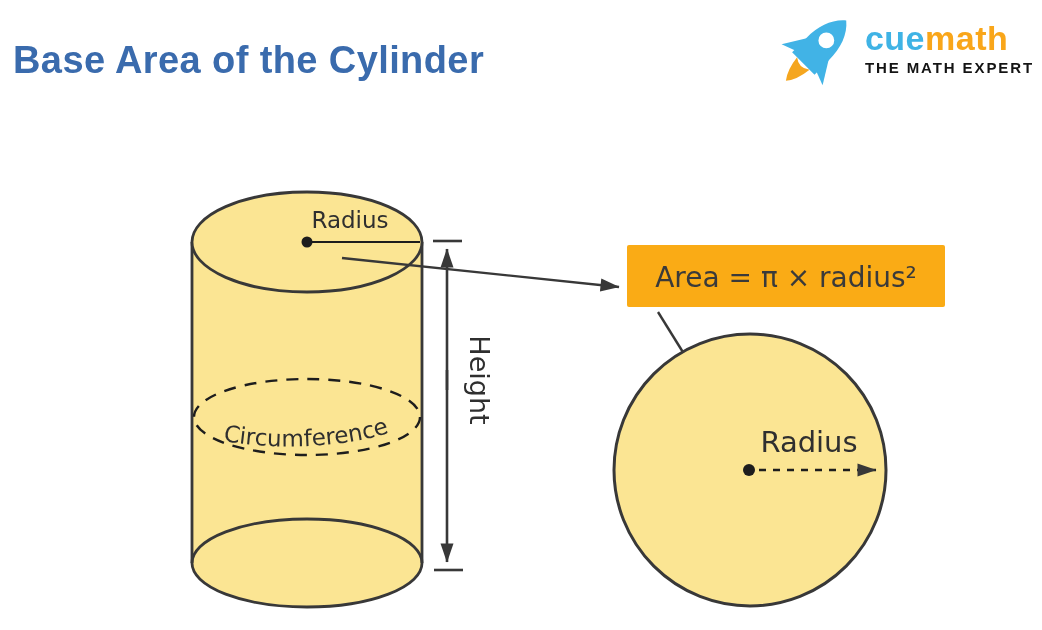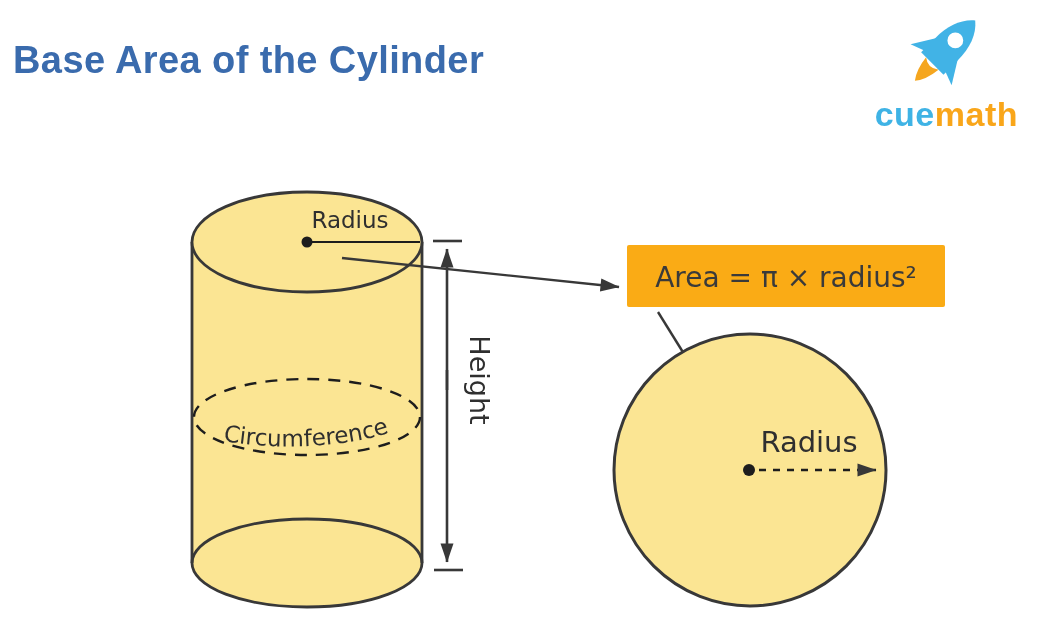--- a/index.html
+++ b/index.html
@@ -8,22 +8,22 @@
     font-family:"DejaVu Sans",sans-serif;overflow:hidden;
   }
   .canvas{position:absolute;inset:0;}
   .page-title{
     position:absolute;left:13px;top:38px;margin:0;
     font-family:"Liberation Sans",sans-serif;
     font-size:38px;font-weight:bold;letter-spacing:.4px;
     color:#3A6BAD;line-height:44px;white-space:nowrap;text-align:center;
   }
   .logo{
-    position:absolute;top:4px;right:24px;
-    display:flex;align-items:center;gap:4px;flex-direction:column;
+    position:absolute;top:4px;right:8px;
+    display:flex;align-items:center;gap:4px;
   }
   .logo-rocket{width:88px;height:88px;flex:0 0 auto;}
   .logo-text{display:flex;flex-direction:column;align-items:flex-start;}
   .brand{
     font-family:"Liberation Sans",sans-serif;
     font-weight:bold;font-size:34px;line-height:36px;letter-spacing:.5px;
   }
   .brand-cue{color:#3FB3E5;}
   .brand-math{color:#F9A61A;}
   .tagline{
@@ -47,20 +47,21 @@
       <g transform="rotate(45 50 52)">
         <path d="M40,74 Q50,82 60,74 Q58,92 50,102 Q42,92 40,74 Z" fill="#F5A61F"></path>
         <path d="M33,50 L17,76 L33,70 Z" fill="#41B3E6"></path>
         <path d="M67,50 L83,76 L67,70 Z" fill="#41B3E6"></path>
         <path d="M50,5 C62,15 68,31 68,51 L68,74 L32,74 L32,51 C32,31 38,15 50,5 Z" fill="#41B3E6"></path>
         <circle cx="50" cy="37" r="9" fill="#ffffff"></circle>
       </g>
     </svg>
     <div class="logo-text">
       <div class="brand"><span class="brand-cue">cue</span><span class="brand-math">math</span></div>
+      <div class="tagline">THE MATH EXPERT</div>
     </div>
   </div>
 
   <svg class="diagram" viewBox="0 0 1042 630" xmlns="http://www.w3.org/2000/svg" xmlns:xlink="http://www.w3.org/1999/xlink">
     <defs>
       <marker id="arrowhead" markerUnits="userSpaceOnUse" markerWidth="22" markerHeight="16" viewBox="0 0 22 16" refX="20" refY="8" orient="auto">
         <path d="M1.5,1.5 L20.5,8 L1.5,14.5 Z" fill="#383838"></path>
       </marker>
       <path id="circ-arc" d="M 213 439 A 140 46 0 0 0 399 429" fill="none"></path>
     </defs>

